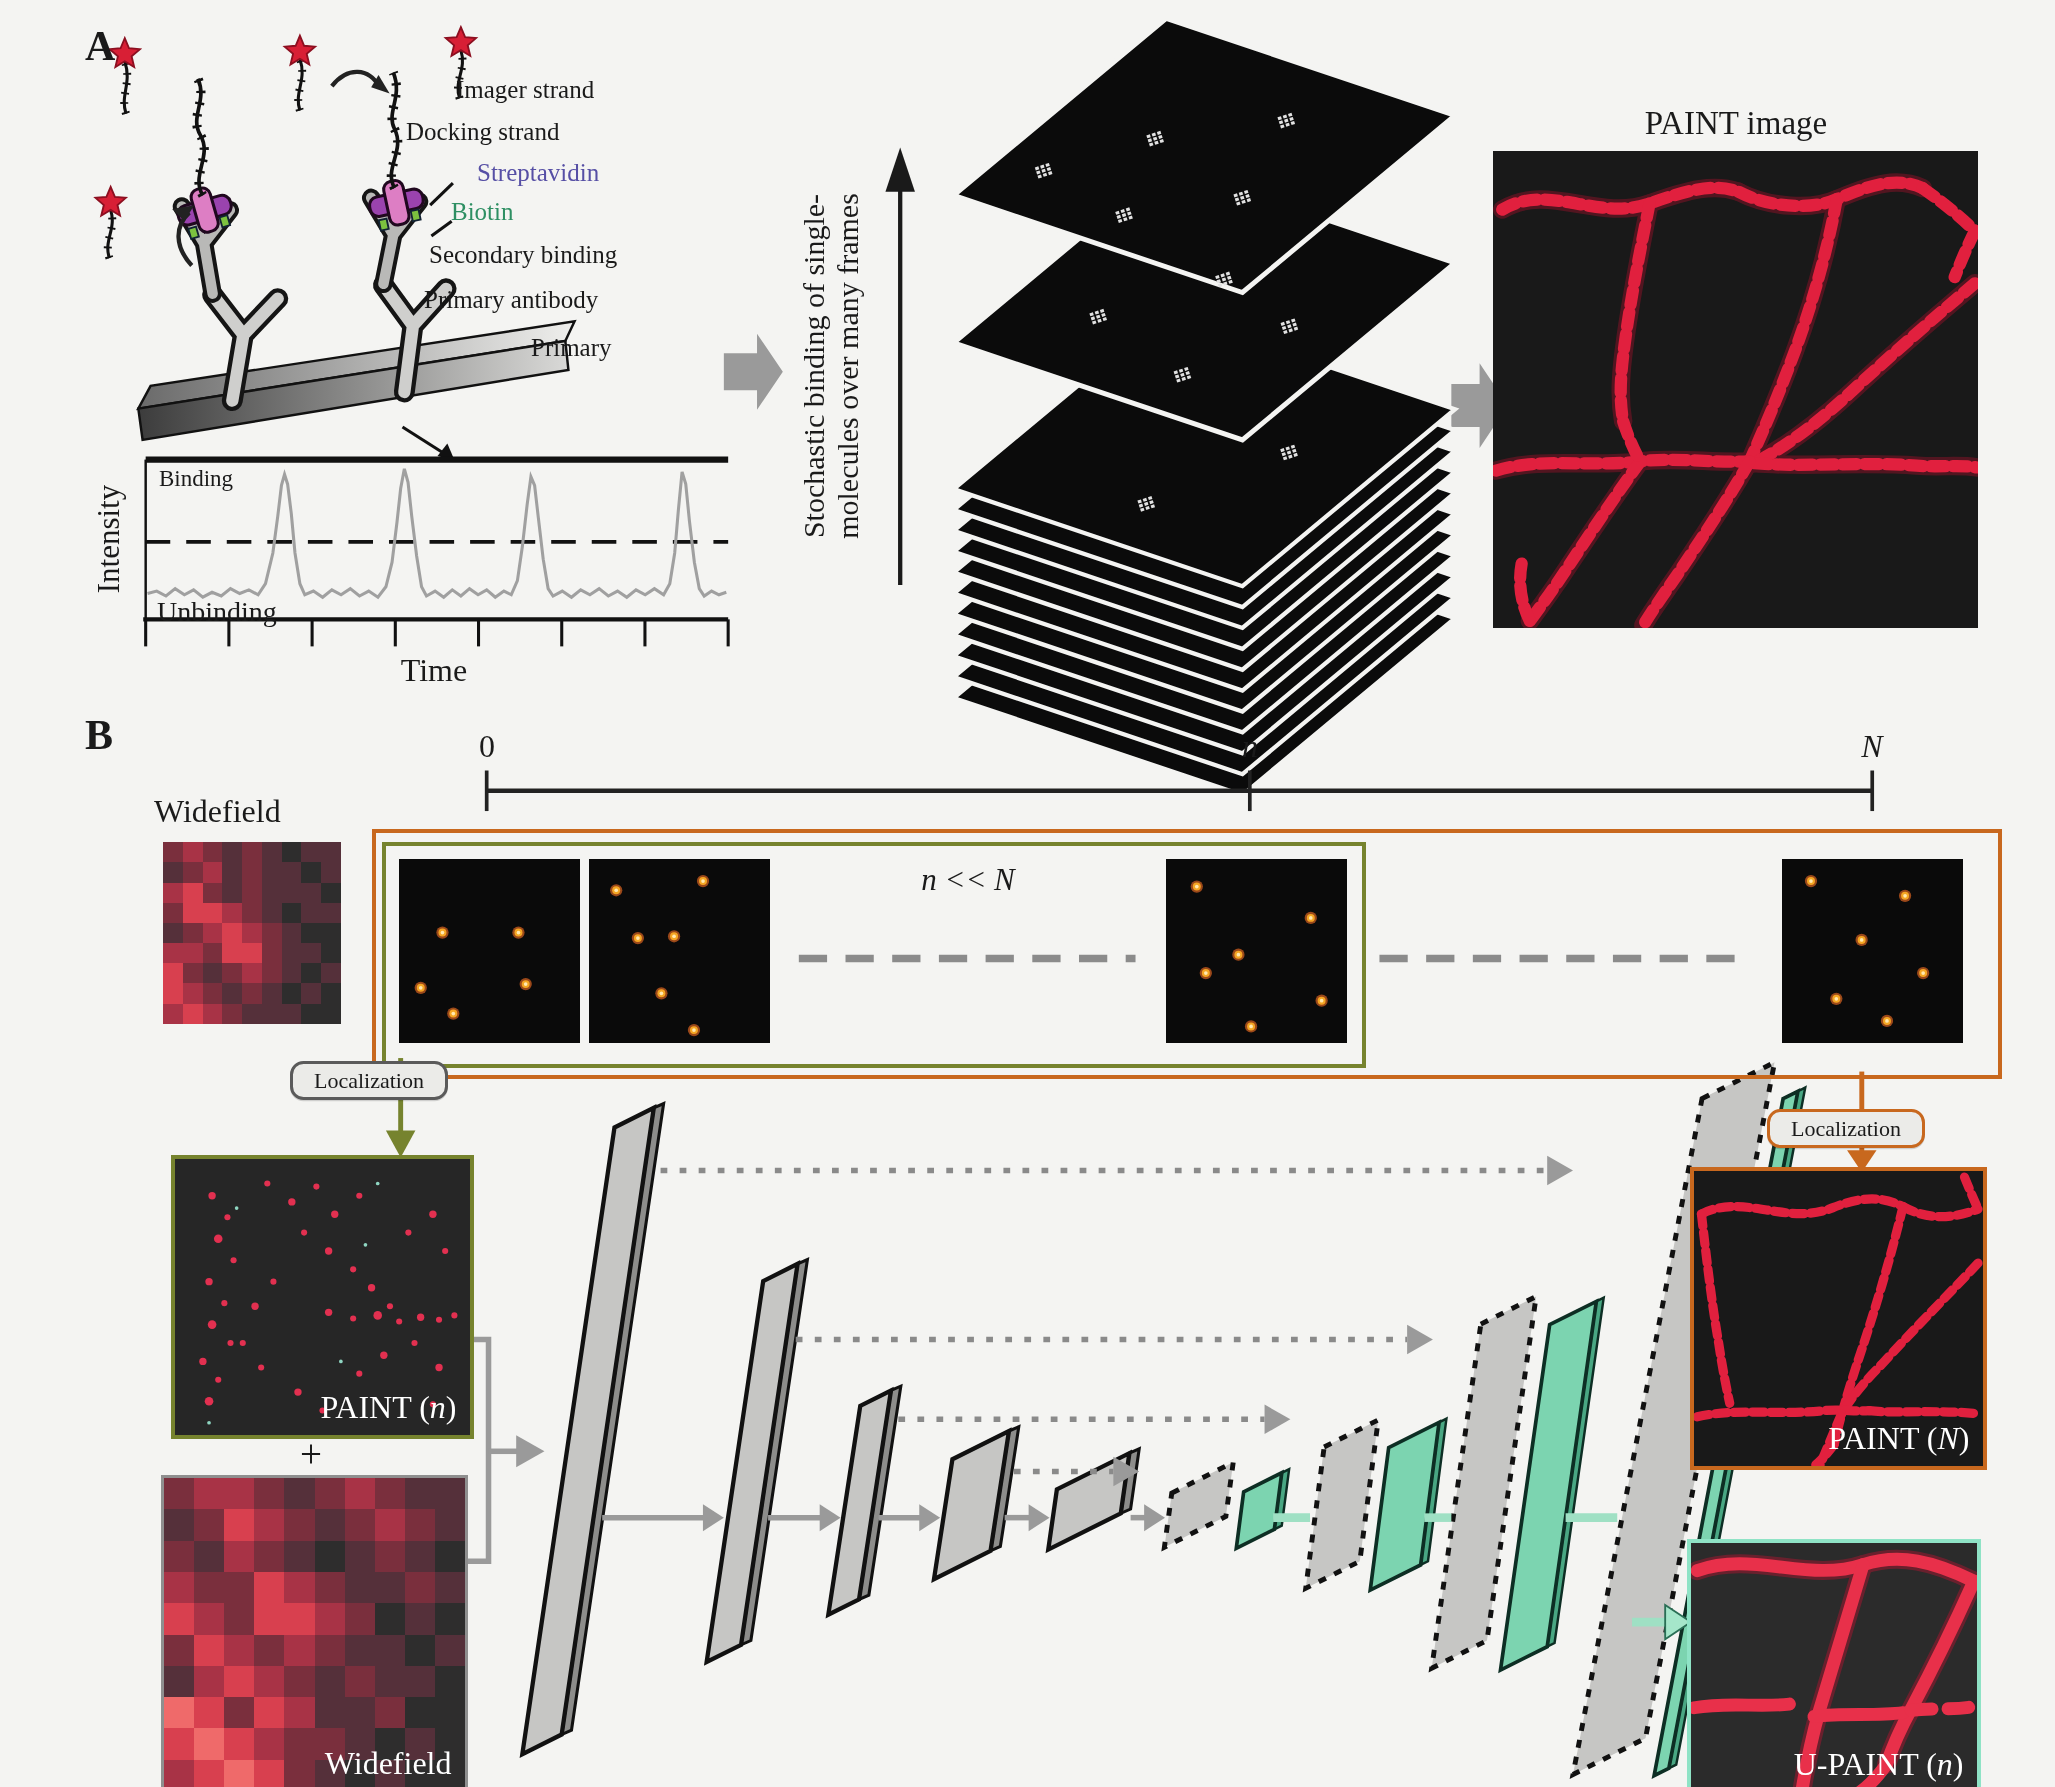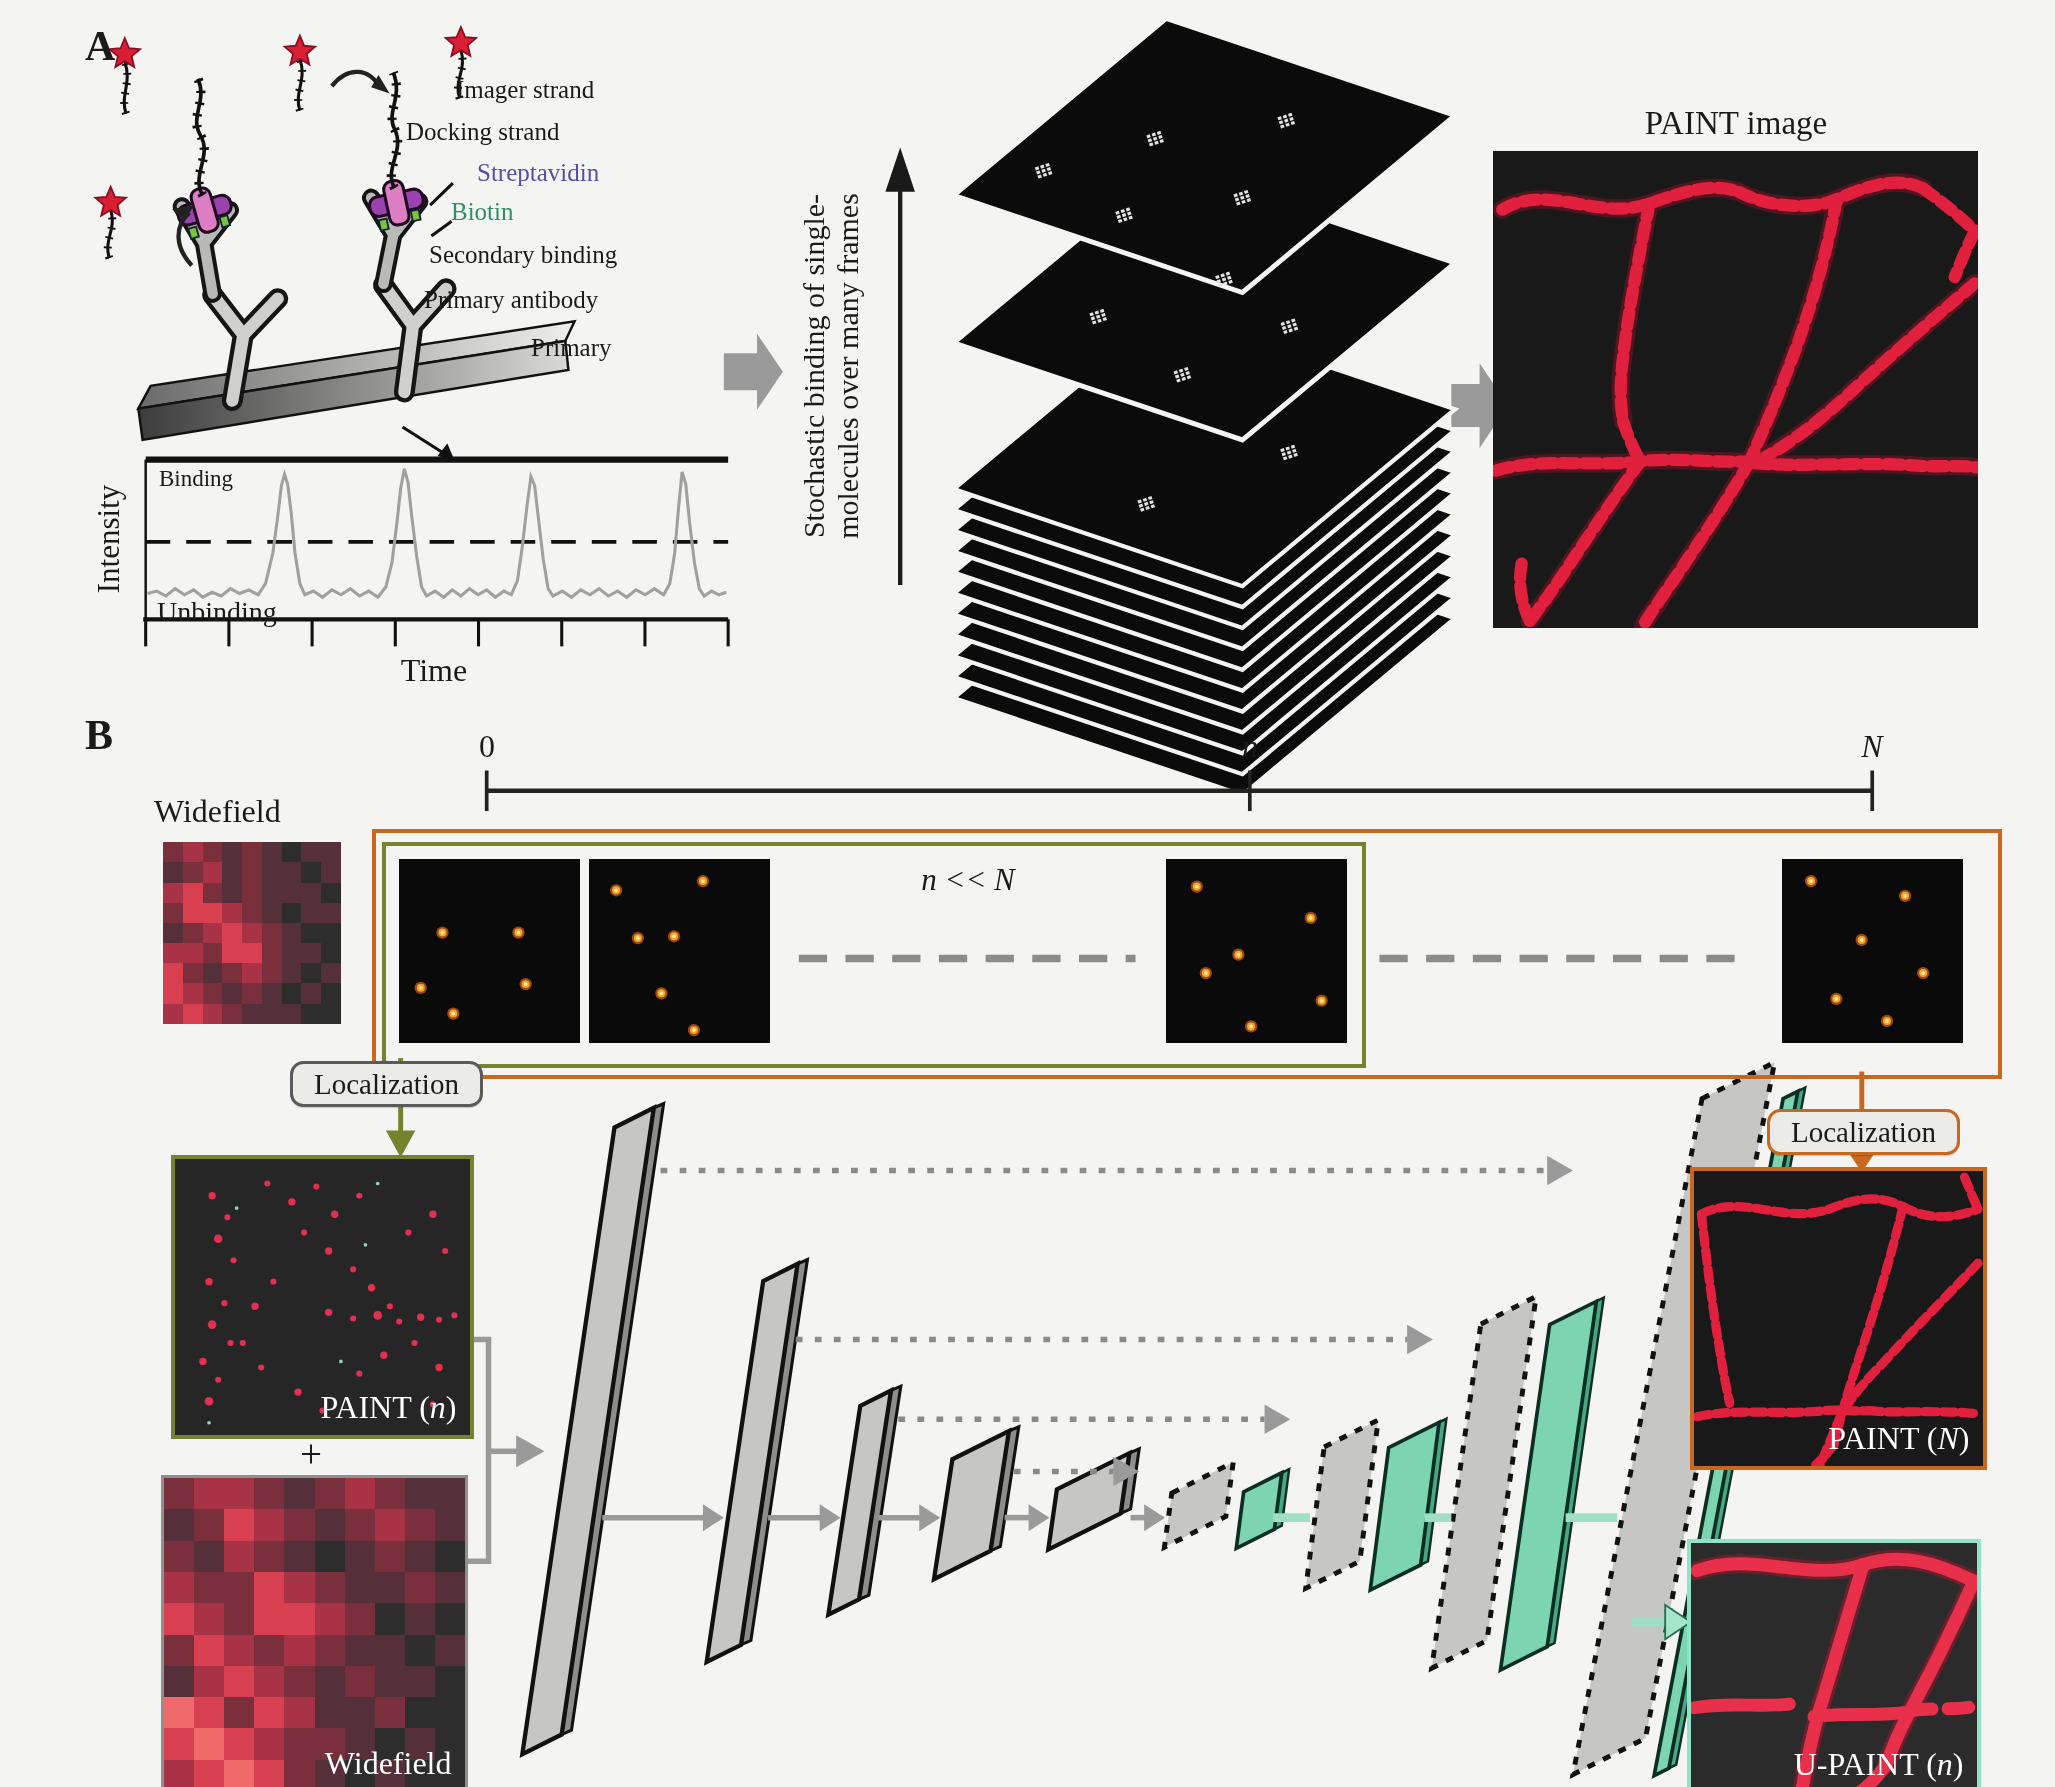--- a/index.html
+++ b/index.html
@@ -7,21 +7,21 @@
           font-family:"Liberation Serif",serif;color:#1a1a1a;}
   svg{display:block;}
   #art{position:absolute;left:0;top:0;z-index:1;}
   .lbl{position:absolute;font-size:25px;line-height:1.12;white-space:nowrap;z-index:4;}
   .panel-letter{position:absolute;font-size:42px;font-weight:bold;z-index:4;}
   .ital{font-style:italic;}
   .ctr{transform:translate(-50%,0);}
   .img{position:absolute;overflow:hidden;z-index:2;background:#191919;}
   .imglabel{position:absolute;right:13.5px;bottom:8.6px;font-size:32px;color:#ffffff;z-index:3;white-space:nowrap;}
   .badge{position:absolute;z-index:5;background:#ebebe8;border:3.1px solid #5a5a5a;border-radius:13.5px;
-         padding:3.7px 21px;font-size:29px;white-space:nowrap;box-shadow:0 1.2px 0 rgba(0,0,0,.15);}
+         padding:3.7px 21px;font-size:22px;white-space:nowrap;box-shadow:0 1.2px 0 rgba(0,0,0,.15);}
   .box{position:absolute;z-index:2;pointer-events:none;}
   .fil{fill:none;stroke:#e1203e;stroke-width:20;stroke-linecap:round;stroke-dasharray:24 12;}
   .filu{fill:none;stroke:#8c1228;stroke-width:30;stroke-linecap:round;opacity:.5;}
   .filN{fill:none;stroke:#e1203e;stroke-width:15;stroke-linecap:round;stroke-dasharray:20 10;}
   .filS{fill:none;stroke:#e8304a;stroke-width:21;stroke-linecap:round;}
   .filSu{fill:none;stroke:#9c1830;stroke-width:31;stroke-linecap:round;opacity:.55;}
 </style>
 </head>
 <body>
 

